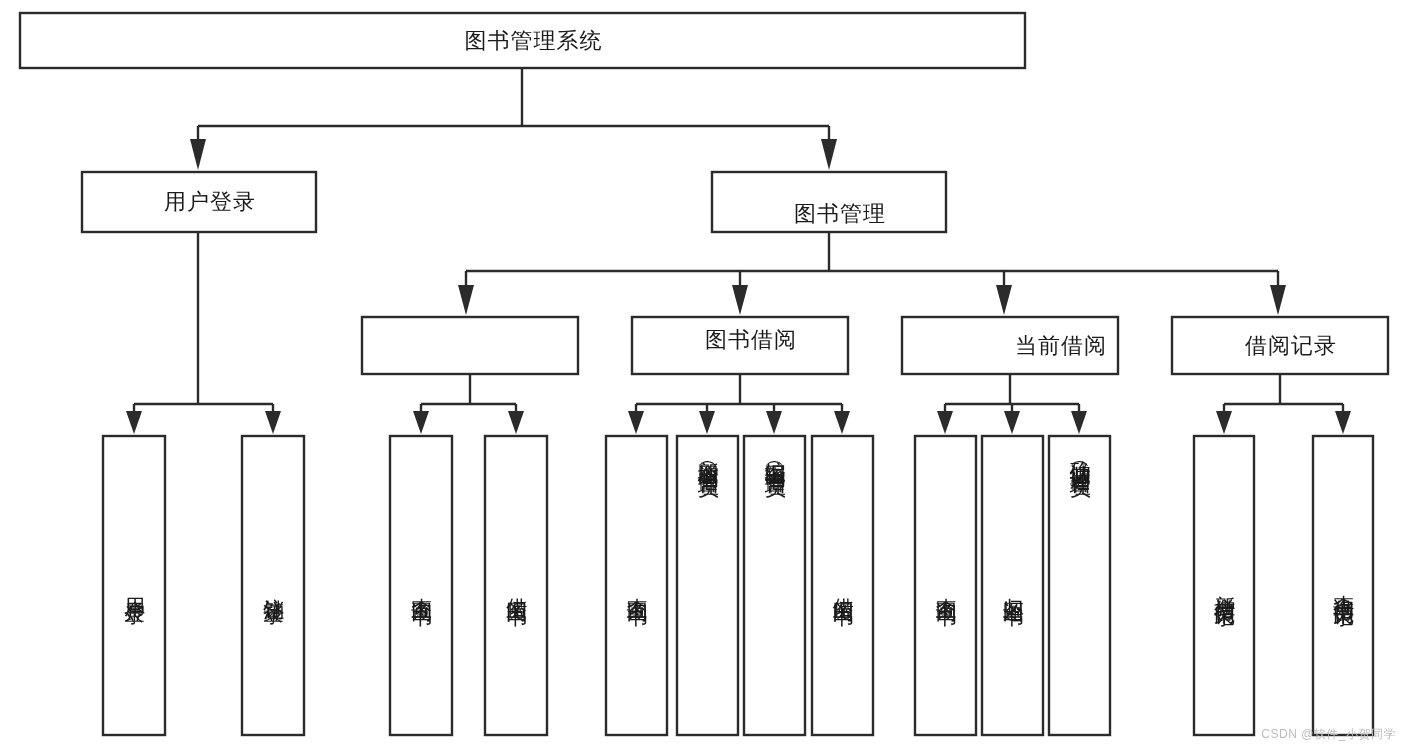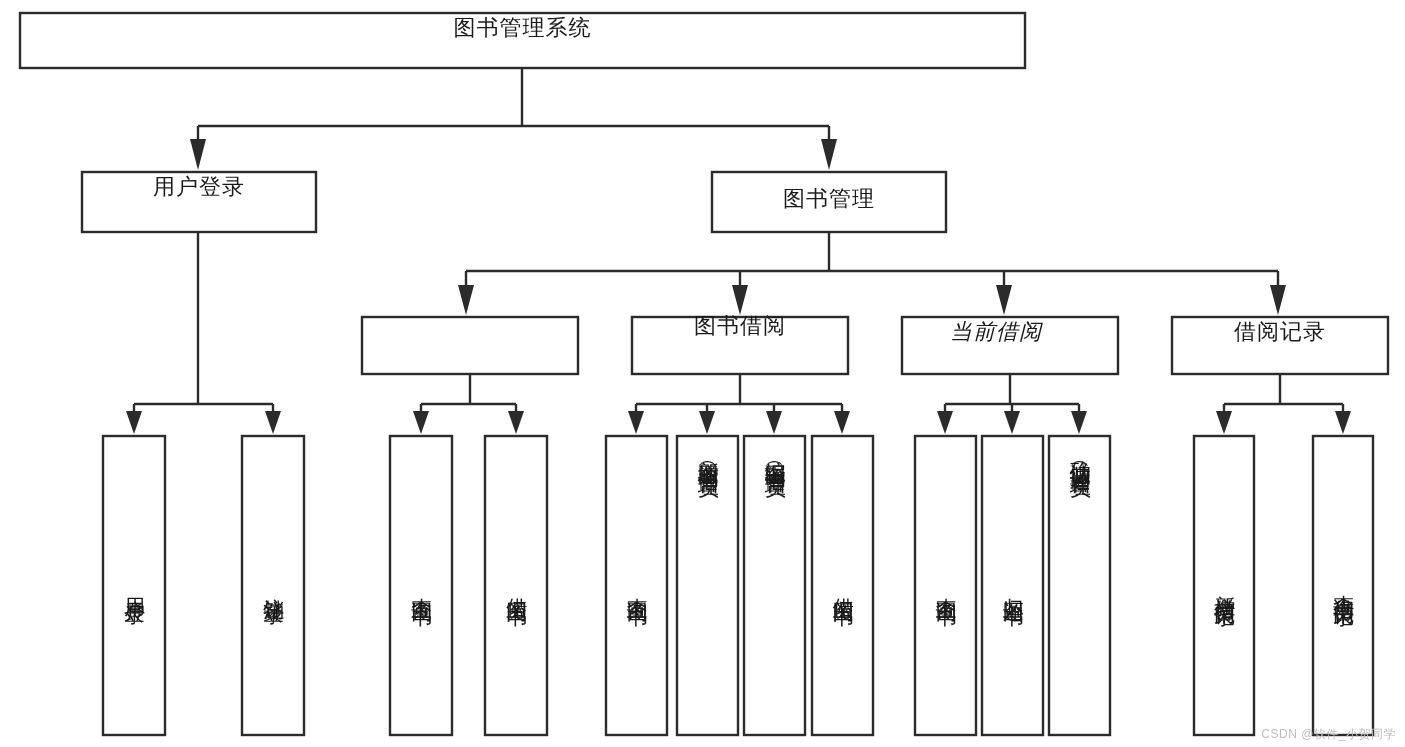--- a/index.html
+++ b/index.html
@@ -54,23 +54,24 @@
     font-family: "DejaVu Sans", "Liberation Sans", sans-serif;
     font-size: 21px;
     line-height: 1.12;
     color: #1a1a1a;
     letter-spacing: 2.5px;
     white-space: nowrap;
   }
   .hlabel {
     position: absolute;
     display: flex;
-    align-items: flex-start;
+    align-items: center;
     justify-content: center;
     pointer-events: none;
+    margin-left: 11px;
   }
   .hlabel span {
     font-family: "DejaVu Sans", "Liberation Sans", sans-serif;
     font-size: 22px;
     color: #1a1a1a;
     letter-spacing: 1px;
     white-space: nowrap;
   }
   #watermark {
     position: absolute;
@@ -191,21 +192,21 @@
   <div class="hlabel" style="left:82px; top:172px; width:234px; height:60px;">
     <span>用户登录</span>
   </div>
   <div class="hlabel" style="left:712px; top:184px; width:234px; height:60px;">
     <span>图书管理</span>
   </div>
 
   <div class="hlabel" style="left:632px; top:311px; width:216px; height:57px;">
     <span>图书借阅</span>
   </div>
-  <div class="hlabel" style="left:888px; top:317px; width:216px; height:57px;font-style:italic;">
+  <div class="hlabel" style="left:942px; top:317px; width:216px; height:57px;">
     <span>当前借阅</span>
   </div>
   <div class="hlabel" style="left:1172px; top:317px; width:216px; height:57px;">
     <span>借阅记录</span>
   </div>
 
   <div class="vlabel" style="left:103px; top:436px; width:62px; height:299px;">
     <span>用户登录</span>
   </div>
   <div class="vlabel" style="left:242px; top:436px; width:62px; height:299px;">

